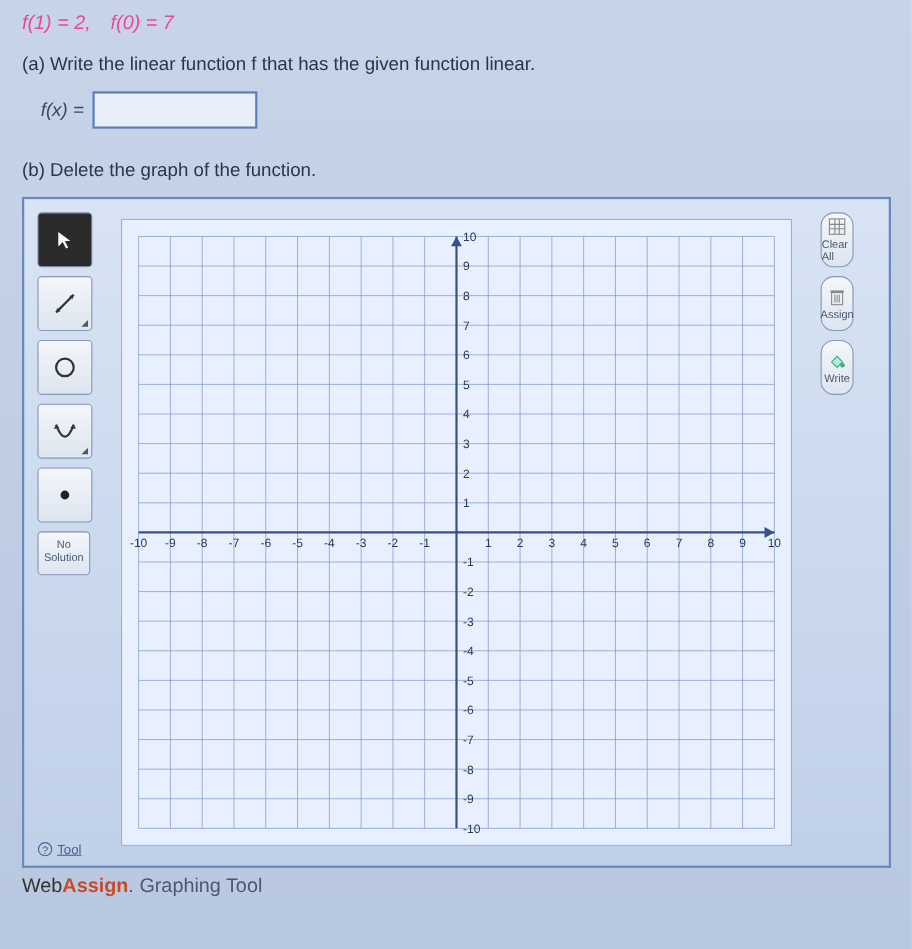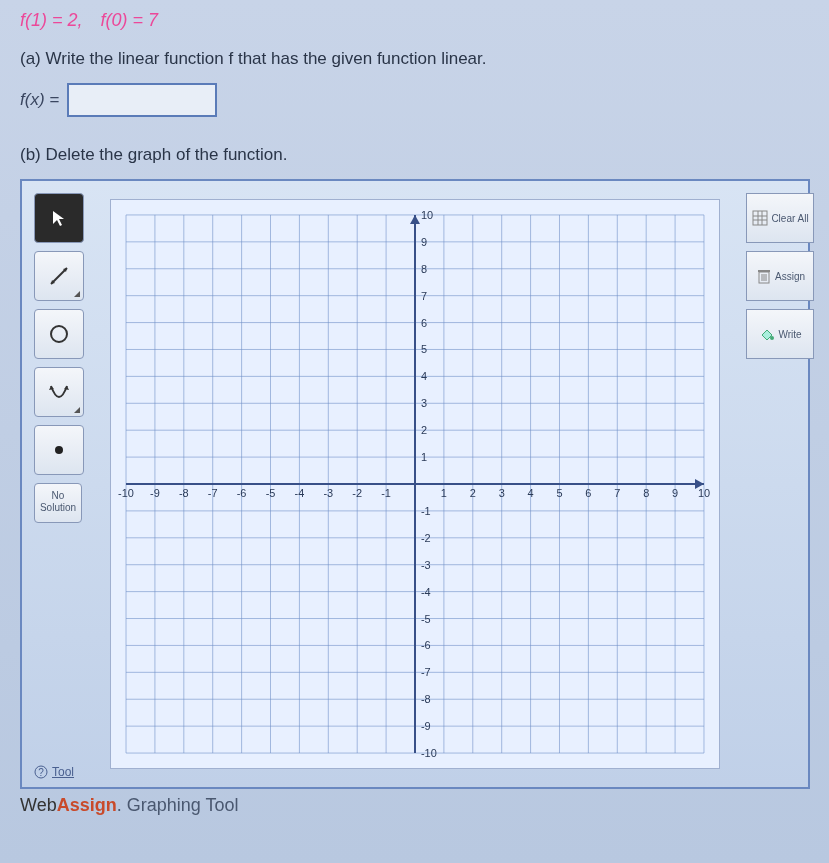--- a/index.html
+++ b/index.html
@@ -20,20 +20,21 @@
     .part-label {
       font-size: 17px;
       color: #2a3548;
       margin-bottom: 14px;
     }
     .fx-row {
       display: flex;
       align-items: center;
       gap: 8px;
       margin-bottom: 28px;
+      margin-left: 17px;
     }
     .fx-label {
       font-style: italic;
       font-size: 17px;
       color: #3a4660;
     }
     .fx-input {
       width: 150px;
       height: 34px;
       border: 2px solid #5a7bb8;
@@ -107,27 +108,27 @@
     .axis-line { stroke: #385088; stroke-width: 2; }
     .tick-label { font-size: 11px; fill: #2a3a58; font-family: Arial; }
     .toolbar-right {
       width: 58px;
       display: flex;
       flex-direction: column;
       gap: 8px;
       padding: 4px;
     }
     .right-btn {
-      width: 68px;
+      width: 30px;
       height: 50px;
       background: linear-gradient(180deg, #f4f6fa 0%, #dde5f0 100%);
       border: 1px solid #8898b8;
-      border-radius: 0;
-      display: flex;
-      flex-direction: row;
+      border-radius: 12px;
+      display: flex;
+      flex-direction: column;
       align-items: center;
       justify-content: center;
       cursor: pointer;
       font-size: 10px;
       color: #4a5870;
       gap: 2px;
     }
     .help-link {
       position: absolute;
       bottom: 8px;

